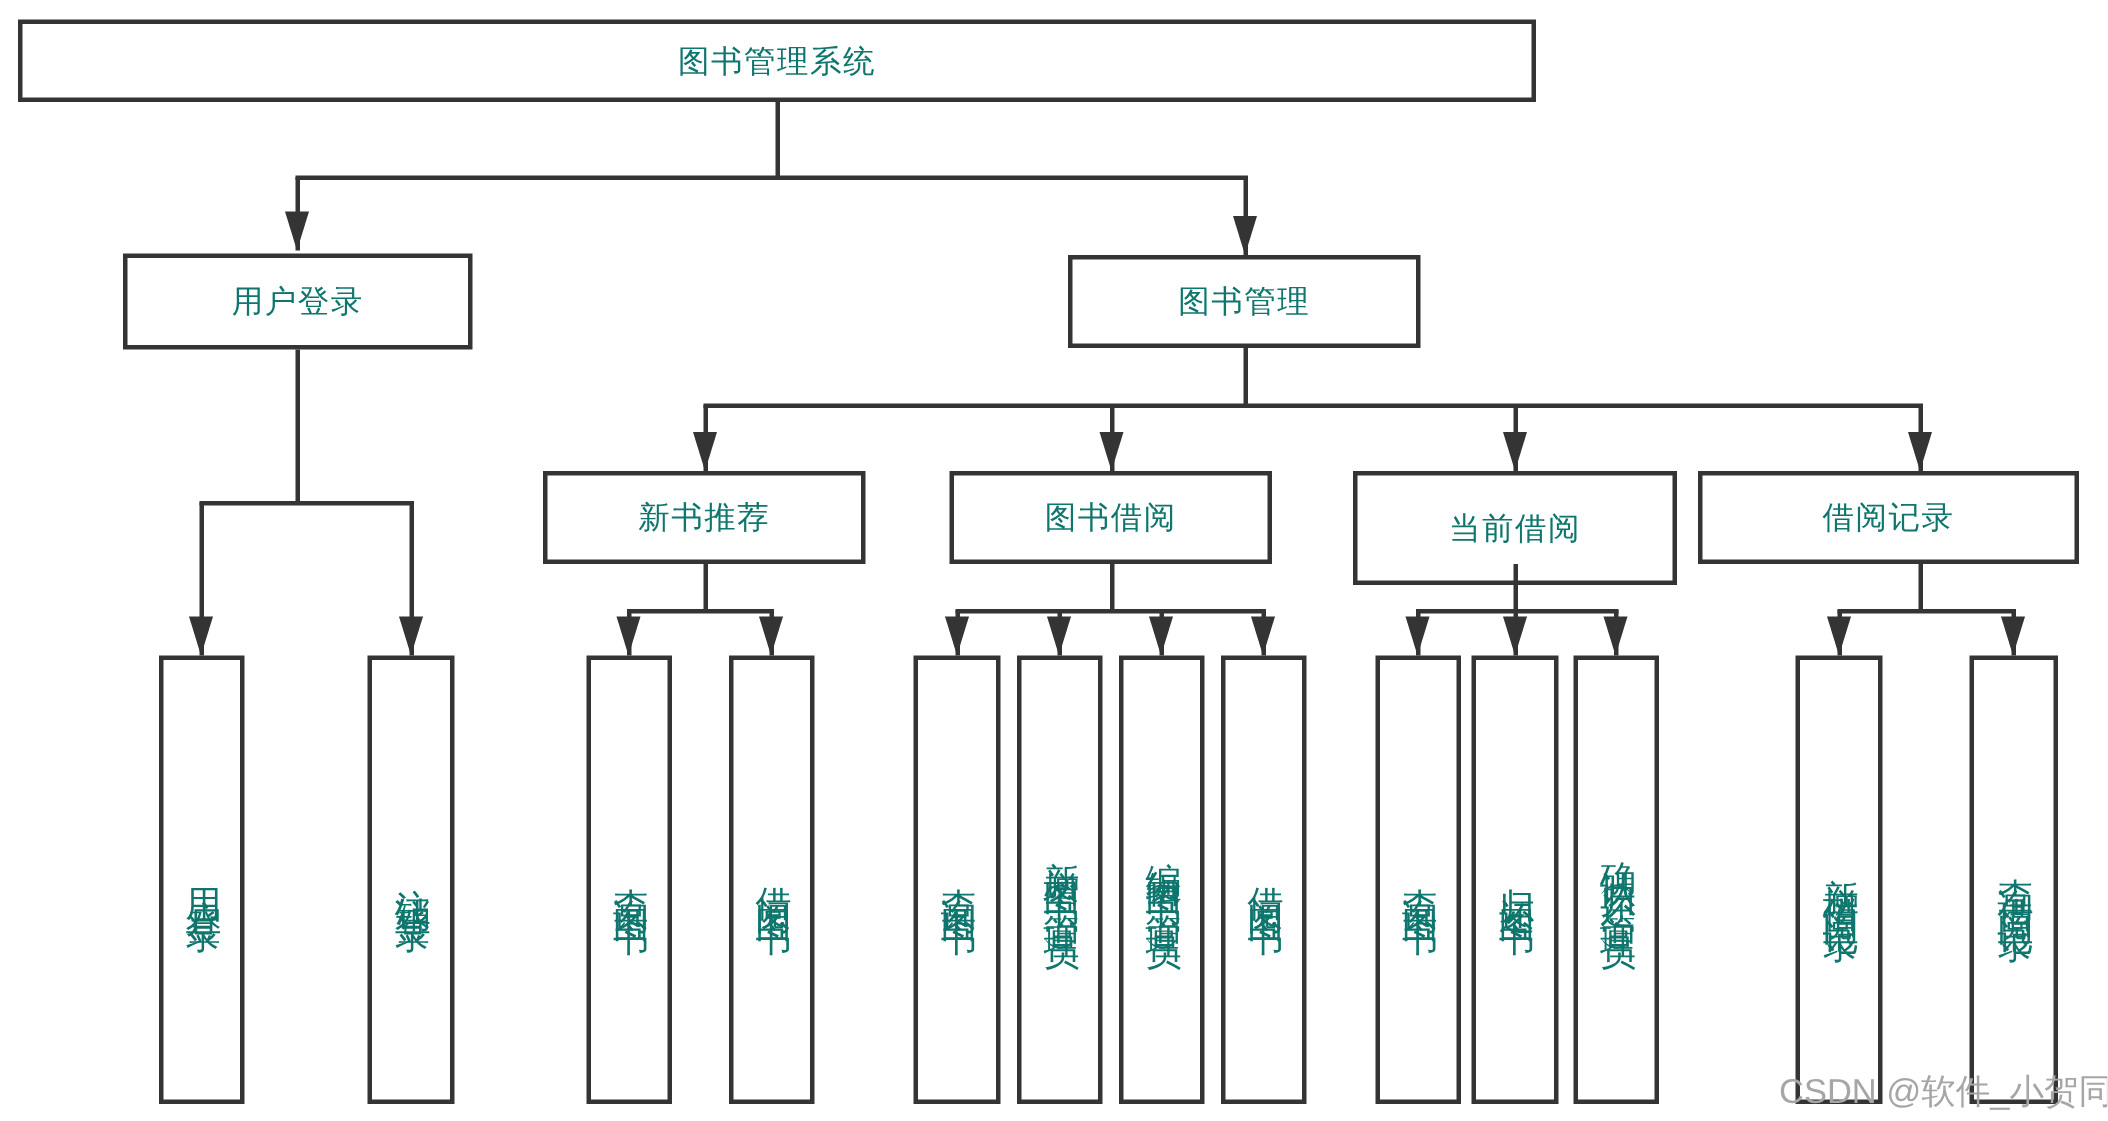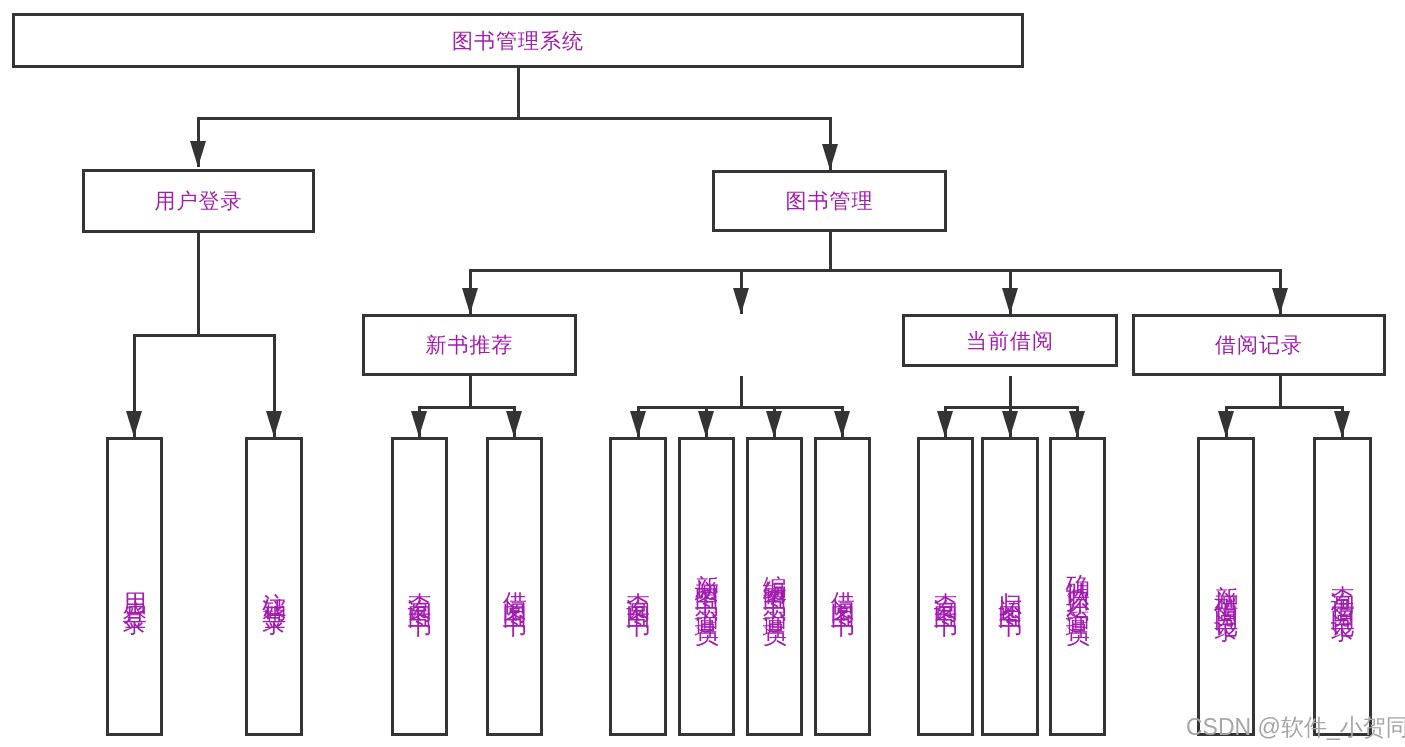--- a/index.html
+++ b/index.html
@@ -2,21 +2,21 @@
 <html><head>
 <meta charset="utf-8">
 <style>
   html,body{margin:0;padding:0;background:#ffffff;}
   #stage{
     position:relative;width:1405px;height:747px;background:#ffffff;overflow:hidden;
     font-family:"Liberation Sans",sans-serif;
   }
   .box{
     position:absolute;box-sizing:border-box;background:#ffffff;
-    border:3px solid #343434;color:#a21caf;
+    border:3px solid #343434;color:#0f766e;
     display:flex;align-items:center;justify-content:center;
     font-size:21px;letter-spacing:1px;white-space:nowrap;
   }
   .leaf{font-size:24px;}
   .vtext{
     writing-mode:vertical-rl;text-orientation:mixed;
     letter-spacing:7px;line-height:1.1;
   }
   .ln{position:absolute;background:#343434;}
   .ar{
@@ -35,22 +35,23 @@
 <div id="stage">
 
   <div class="box" style="left:12px;top:13px;width:1012px;height:55px">图书管理系统</div>
 
   <div class="box" style="left:82px;top:169px;width:233px;height:64px">用户登录</div>
 
   <div class="box" style="left:362px;top:314px;width:215px;height:62px">新书推荐</div>
 
   <div class="box" style="left:712px;top:170px;width:235px;height:62px">图书管理</div>
 
+  <div class="box" style="left:633px;top:314px;width:215px;height:62px">图书借阅</div>
 
-  <div class="box" style="left:902px;top:314px;width:216px;height:53px">当前借阅</div>
+  <div class="box" style="left:902px;top:314px;width:216px;height:76px">当前借阅</div>
 
   <div class="box" style="left:1132px;top:314px;width:254px;height:62px">借阅记录</div>
 
   <div class="box leaf" style="left:106px;top:437px;width:57px;height:299px">
     <span class="vtext">用户登录</span>
   </div>
   <div class="box leaf" style="left:245px;top:437px;width:58px;height:299px">
     <span class="vtext">注销登录</span>
   </div>
 

